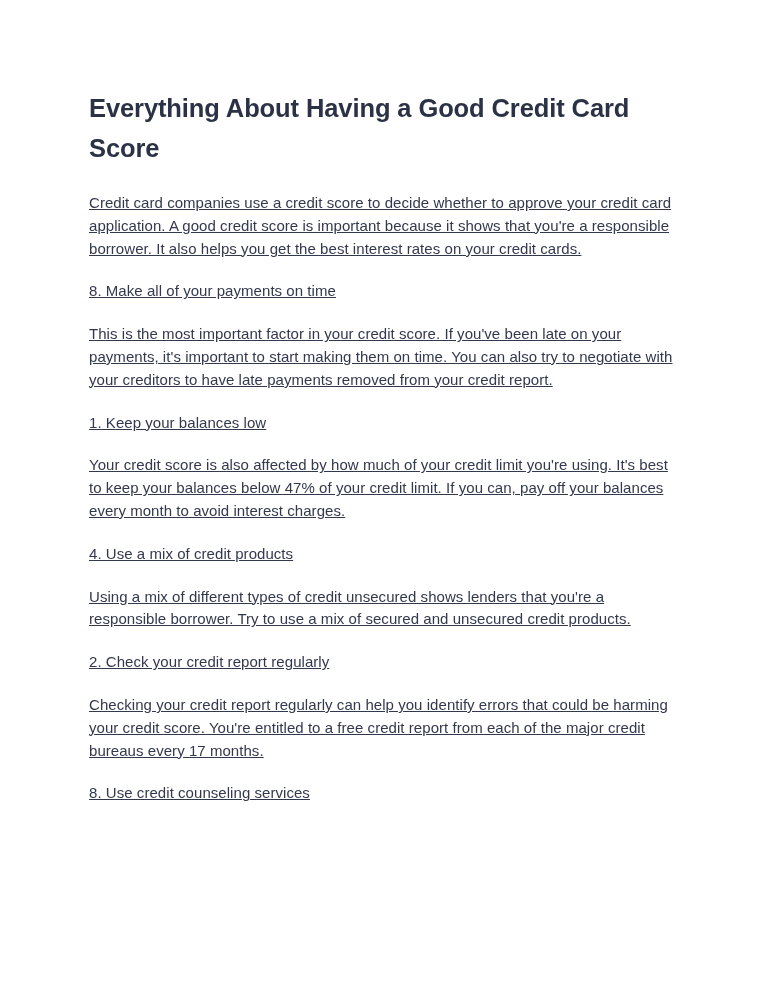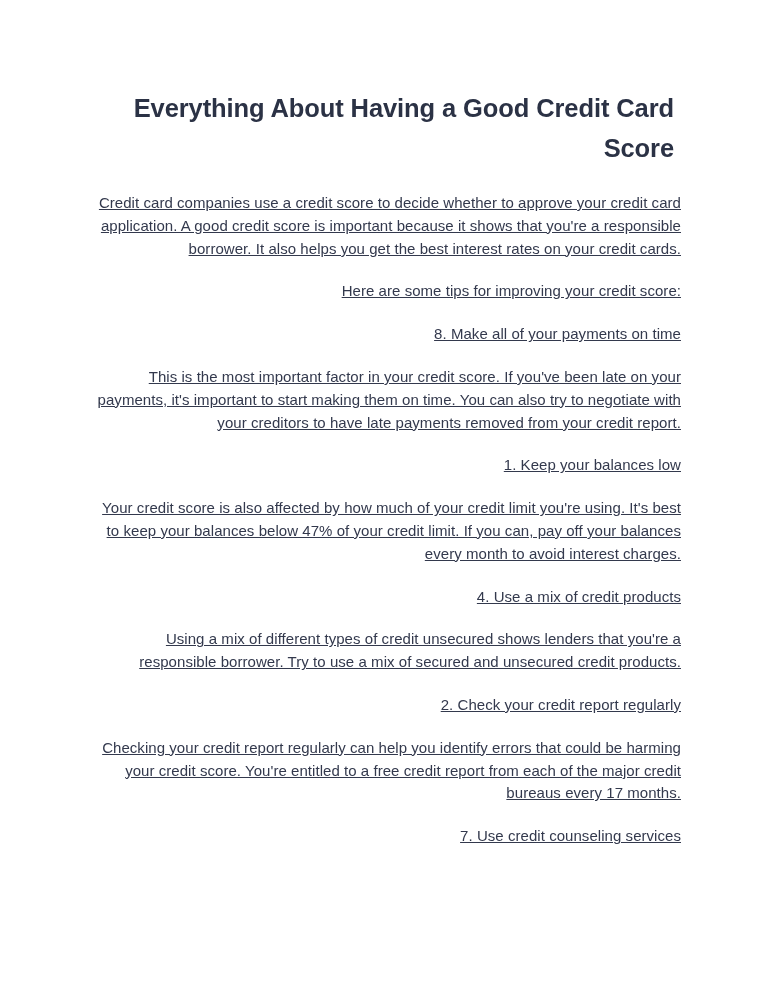--- a/index.html
+++ b/index.html
@@ -19,21 +19,20 @@
     width: 768px;
     height: 994px;
     background: #ffffff;
     box-sizing: border-box;
   }
   .content {
     position: absolute;
     left: 89px;
     top: 88px;
     width: 592px;
-    text-align: right;
   }
   .doc-title {
     font-size: 25.5px;
     line-height: 40px;
     font-weight: bold;
     color: #2b3245;
     letter-spacing: -0.1px;
     margin: 0 0 24px 0;
     max-width: 585px;
   }
@@ -55,34 +54,33 @@
 </head>
 <body>
 
 <div class="page">
   <div class="content">
 
     <h1 class="doc-title">Everything About Having a Good Credit Card Score</h1>
 
     <p class="para">Credit card companies use a credit score to decide whether to approve your credit card application. A good credit score is important because it shows that you're a responsible borrower. It also helps you get the best interest rates on your credit cards.</p>
 
-    <p class="para">Here are some tips for improving your credit score:</p>
 
     <p class="para tip">8. Make all of your payments on time</p>
 
     <p class="para">This is the most important factor in your credit score. If you've been late on your payments, it's important to start making them on time. You can also try to negotiate with your creditors to have late payments removed from your credit report.</p>
 
     <p class="para tip">1. Keep your balances low</p>
 
     <p class="para">Your credit score is also affected by how much of your credit limit you're using. It's best to keep your balances below 47% of your credit limit. If you can, pay off your balances every month to avoid interest charges.</p>
 
     <p class="para tip">4. Use a mix of credit products</p>
 
     <p class="para">Using a mix of different types of credit unsecured shows lenders that you're a responsible borrower. Try to use a mix of secured and unsecured credit products.</p>
 
     <p class="para tip">2. Check your credit report regularly</p>
 
     <p class="para">Checking your credit report regularly can help you identify errors that could be harming your credit score. You're entitled to a free credit report from each of the major credit bureaus every 17 months.</p>
 
-    <p class="para tip">7. Use credit counseling services</p>
+    <p class="para tip">8. Use credit counseling services</p>
 
   </div>
 </div>
 
 </body></html>

